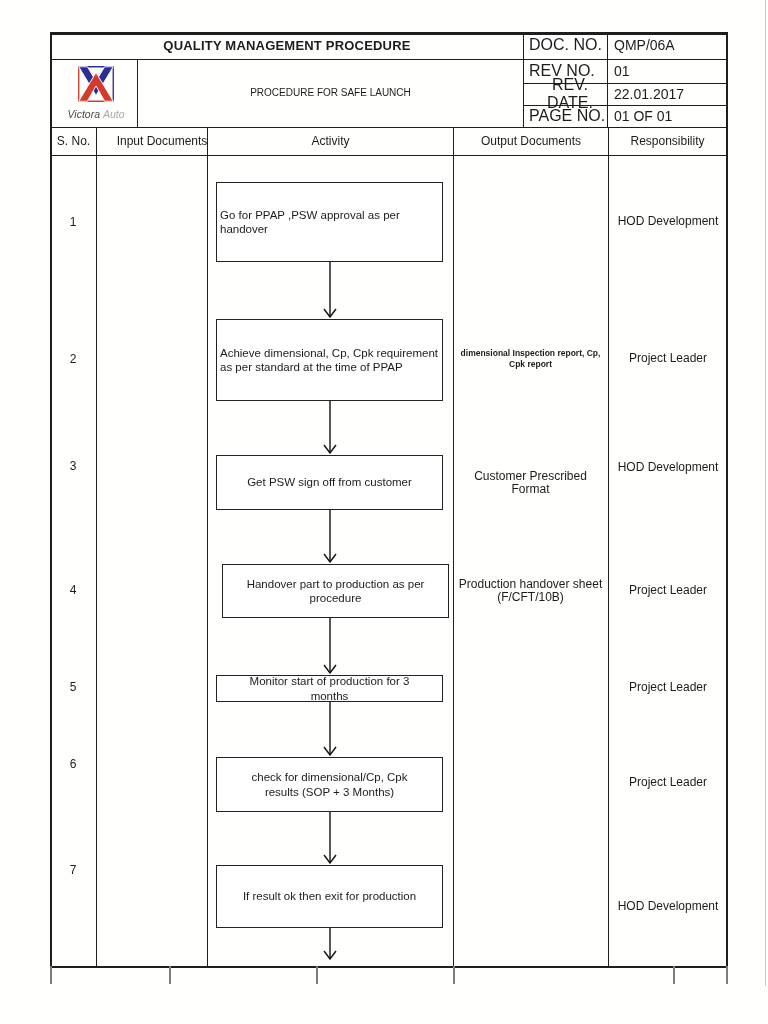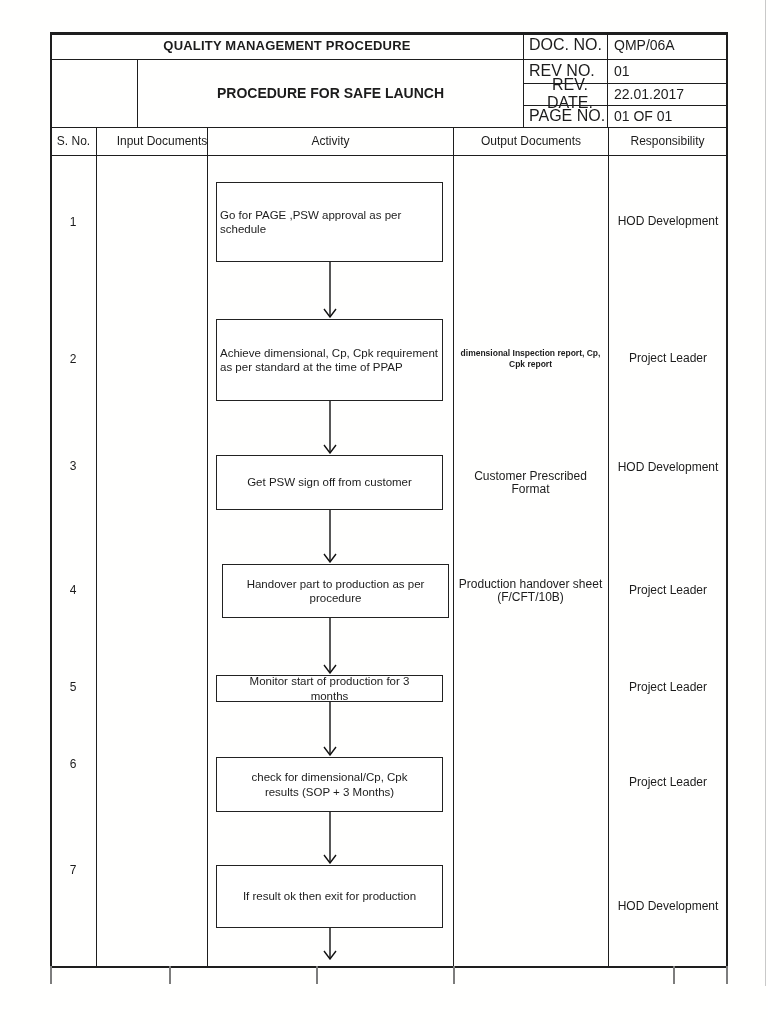--- a/index.html
+++ b/index.html
@@ -2,21 +2,21 @@
 <html><head>
 <meta charset="utf-8">
 <style>
   html,body{margin:0;padding:0;background:#ffffff;}
   .page{position:relative;width:768px;height:1024px;background:#fffffe;overflow:hidden;
         font-family:"Liberation Sans",sans-serif;color:#1c1c1c;}
   .hl,.vl{position:absolute;background:#1e1e1e;}
   .cell{position:absolute;display:flex;align-items:center;justify-content:center;
         text-align:center;line-height:1.15;}
   .title{font-weight:bold;font-size:13px;letter-spacing:.2px;text-align:center;}
-  .subtitle{font-weight:bold;font-size:14px;}
+  .subtitle{font-weight:normal;font-size:10px;}
   .meta-label{justify-content:flex-start;padding-left:5px;font-size:16px;}
   .meta-value{justify-content:flex-start;padding-left:4px;font-size:14px;}
   .colhead{font-weight:normal;font-size:12px;}
   .flowbox{position:absolute;left:216px;width:227px;border:1px solid #222;background:#fff;
            display:flex;align-items:center;font-size:11.5px;line-height:1.25;box-sizing:border-box;}
   .flowbox.center{justify-content:center;text-align:center;padding:1px 18px;}
   .flowbox.left{justify-content:flex-start;text-align:left;padding:1px 3px;}
   .outtext{position:absolute;left:458px;width:145px;display:flex;align-items:center;
            justify-content:center;text-align:center;font-size:12px;line-height:1.1;}
   .outtext.small{font-size:8.5px;font-weight:bold;line-height:1.3;}
@@ -52,41 +52,50 @@
   <div class="vl" style="left:523px;top:32px;width:1px;height:95px;"></div>
   <div class="vl" style="left:607px;top:32px;width:1px;height:95px;"></div>
 
   <div class="vl" style="left:96px;top:127px;width:1px;height:839px;"></div>
   <div class="vl" style="left:207px;top:127px;width:1px;height:839px;"></div>
   <div class="vl" style="left:453px;top:127px;width:1px;height:839px;"></div>
   <div class="vl" style="left:608px;top:127px;width:1px;height:839px;"></div>
 
   <div class="cell title" style="left:51px;top:33px;width:472px;height:26px;">QUALITY MANAGEMENT PROCEDURE</div>
 
+  <div class="logo-wrap">
+    <svg width="46" height="46" viewBox="0 0 48 48">
+      <path d="M6,6 V42 H42" fill="none" stroke="#d63a2a" stroke-width="1.4"></path>
+      <path d="M6,6 H42 V42" fill="none" stroke="#2b2f94" stroke-width="1.4"></path>
+      <polygon points="6,6 15,6 24,21 33,6 42,6 24,36" fill="#2b2f94" stroke="#ffffff" stroke-width="1"></polygon>
+      <polygon points="6,42 24,12 42,42 33,42 24,26 15,42" fill="#d63a2a" stroke="#ffffff" stroke-width="1"></polygon>
+    </svg>
+    <div class="logo-text"><span class="b1">Victora</span>&nbsp;<span class="b2">Auto</span></div>
+  </div>
 
   <div class="cell subtitle" style="left:138px;top:60px;width:385px;height:66px;">PROCEDURE FOR SAFE LAUNCH</div>
 
   <div class="cell meta-label" style="left:524px;top:33px;width:82px;height:25px;">DOC. NO.</div>
   <div class="cell meta-value" style="left:610px;top:33px;width:115px;height:25px;">QMP/06A</div>
   <div class="cell meta-label" style="left:524px;top:60px;width:82px;height:22px;">REV NO.</div>
   <div class="cell meta-value" style="left:610px;top:60px;width:115px;height:22px;">01</div>
   <div class="cell meta-label" style="left:524px;top:84px;width:82px;height:20px;">REV. DATE.</div>
   <div class="cell meta-value" style="left:610px;top:84px;width:115px;height:20px;">22.01.2017</div>
   <div class="cell meta-label" style="left:524px;top:106px;width:82px;height:20px;">PAGE NO.</div>
   <div class="cell meta-value" style="left:610px;top:106px;width:115px;height:20px;">01 OF 01</div>
 
   <div class="cell colhead" style="left:51px;top:128px;width:45px;height:27px;">S. No.</div>
   <div class="cell colhead" style="left:97px;top:128px;width:110px;height:27px;margin-left:10px;">Input Documents</div>
   <div class="cell colhead" style="left:208px;top:128px;width:245px;height:27px;">Activity</div>
   <div class="cell colhead" style="left:454px;top:128px;width:154px;height:27px;">Output Documents</div>
   <div class="cell colhead" style="left:609px;top:128px;width:117px;height:27px;">Responsibility</div>
 
   <div id="flow">
       <div class="snolabel" style="top: 214px; height: 16px;">1</div>
-      <div class="flowbox left" style="top: 182px; height: 80px;">Go for PAGE ,PSW approval as per schedule</div>
+      <div class="flowbox left" style="top: 182px; height: 80px;">Go for PPAP ,PSW approval as per handover</div>
       <div class="resptext" style="top: 208px; height: 28px;">HOD Development</div>
       <div class="snolabel" style="top: 351px; height: 16px;">2</div>
       <div class="flowbox left" style="top: 319px; height: 82px;">Achieve dimensional, Cp, Cpk requirement as per standard at the time of PPAP</div>
       <div class="outtext small" style="top: 337px; height: 44px;">dimensional Inspection report, Cp, Cpk report</div>
       <div class="resptext" style="top: 345px; height: 28px;">Project Leader</div>
       <div class="snolabel" style="top: 458px; height: 16px;">3</div>
       <div class="flowbox center" style="top: 455px; height: 55px;">Get PSW sign off from customer</div>
       <div class="outtext" style="top: 461px; height: 44px;">Customer Prescribed Format</div>
       <div class="resptext" style="top: 454px; height: 28px;">HOD Development</div>
       <div class="snolabel" style="top: 582px; height: 16px;">4</div>

